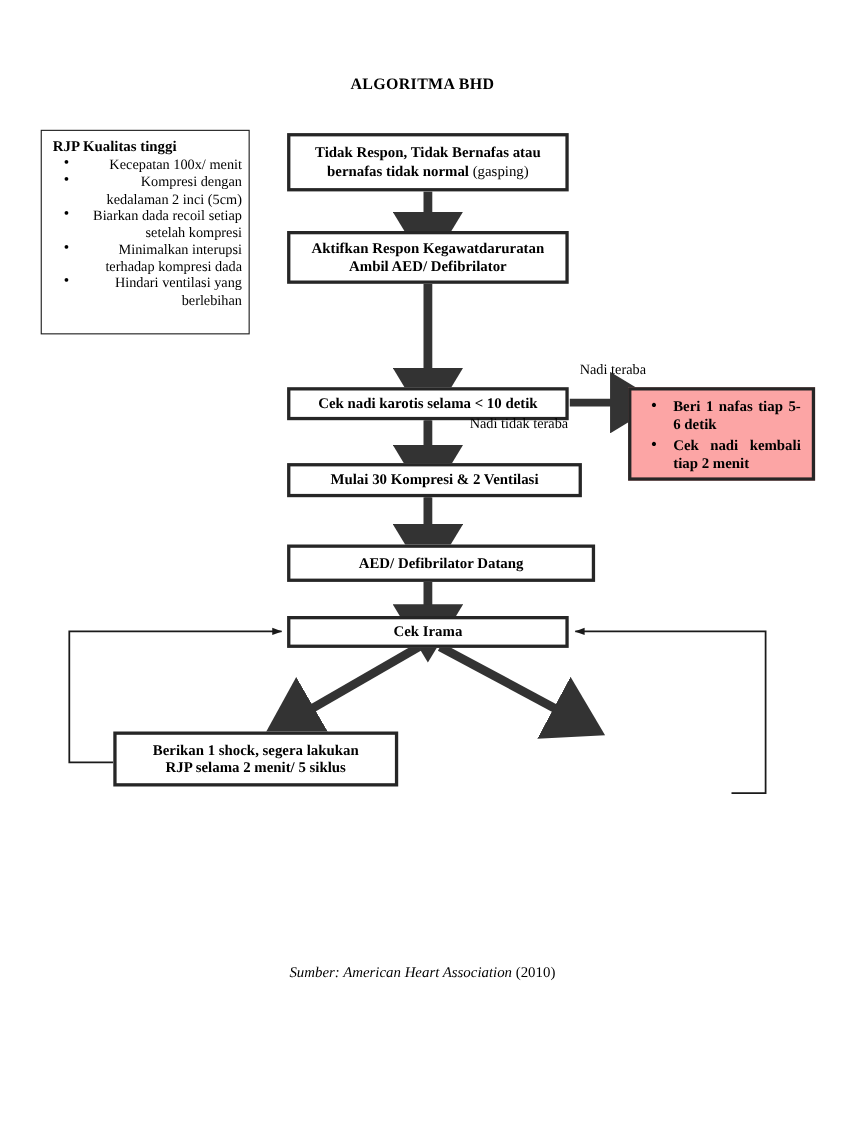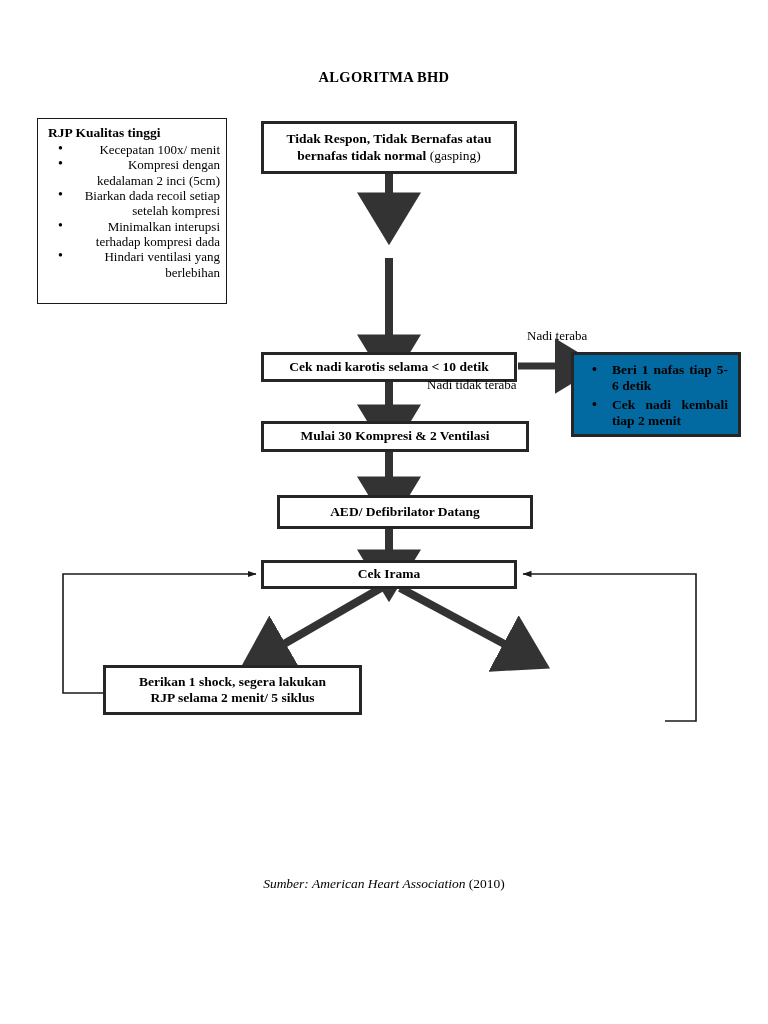--- a/index.html
+++ b/index.html
@@ -98,21 +98,21 @@
     left: 10px;
     top: -1px;
     font-size: 14px;
   }
 
   
   .bullet-box {
     position: absolute;
     box-sizing: border-box;
     border: 3px solid #262626;
-    background: #0369a1;
+    background: #fca5a5;
     padding: 7px 10px 7px 6px;
   }
   .bullet-list {
     margin: 0;
     padding: 0;
     list-style: none;
     font-size: 13.5px;
     font-weight: bold;
     line-height: 1.22;
   }
@@ -217,37 +217,41 @@
       <li>Minimalkan interupsi terhadap kompresi dada</li>
       <li>Hindari ventilasi yang berlebihan</li>
     </ul>
   </div>
 
   <div class="box" style="left:261px; top:121px; width:256px; height:53px;">
     <span class="line">Tidak Respon, Tidak Bernafas atau</span>
     <span class="line"><span>bernafas tidak normal</span><span class="reg"> (gasping)</span></span>
   </div>
 
+  <div class="box" style="left:261px; top:210px; width:256px; height:48px;">
+    <span class="line">Aktifkan Respon Kegawatdaruratan</span>
+    <span class="line">Ambil AED/ Defibrilator</span>
+  </div>
 
   <div class="box" style="left:261px; top:352px; width:256px; height:30px;">
     <span class="line">Cek nadi karotis selama &lt; 10 detik</span>
   </div>
 
   <div class="bullet-box" style="left:571px; top:352px; width:170px; height:85px;">
     <ul class="bullet-list">
       <li>Beri 1 nafas tiap 5-6 detik</li>
       <li>Cek nadi kembali tiap 2 menit</li>
     </ul>
   </div>
 
   <div class="box" style="left:261px; top:421px; width:268px; height:31px;">
     <span class="line">Mulai 30 Kompresi &amp; 2 Ventilasi</span>
   </div>
 
-  <div class="box" style="left:277px; top:495px; width:256px; height:34px;">
+  <div class="box" style="left:261px; top:495px; width:280px; height:34px;">
     <span class="line">AED/ Defibrilator Datang</span>
   </div>
 
   <div class="box" style="left:261px; top:560px; width:256px; height:29px;">
     <span class="line">Cek Irama</span>
   </div>
 
   <div class="box" style="left:103px; top:665px; width:259px; height:50px;">
     <span class="line">Berikan 1 shock, segera lakukan</span>
     <span class="line">RJP selama 2 menit/ 5 siklus</span>

